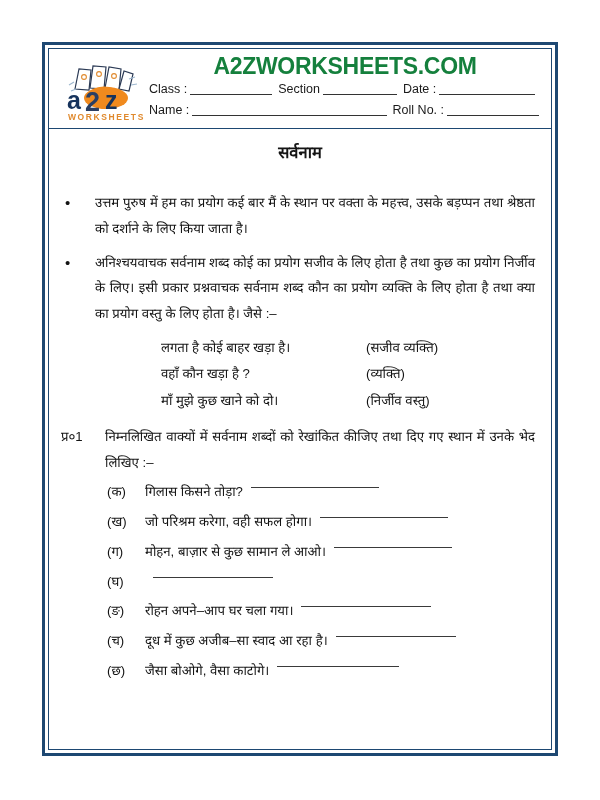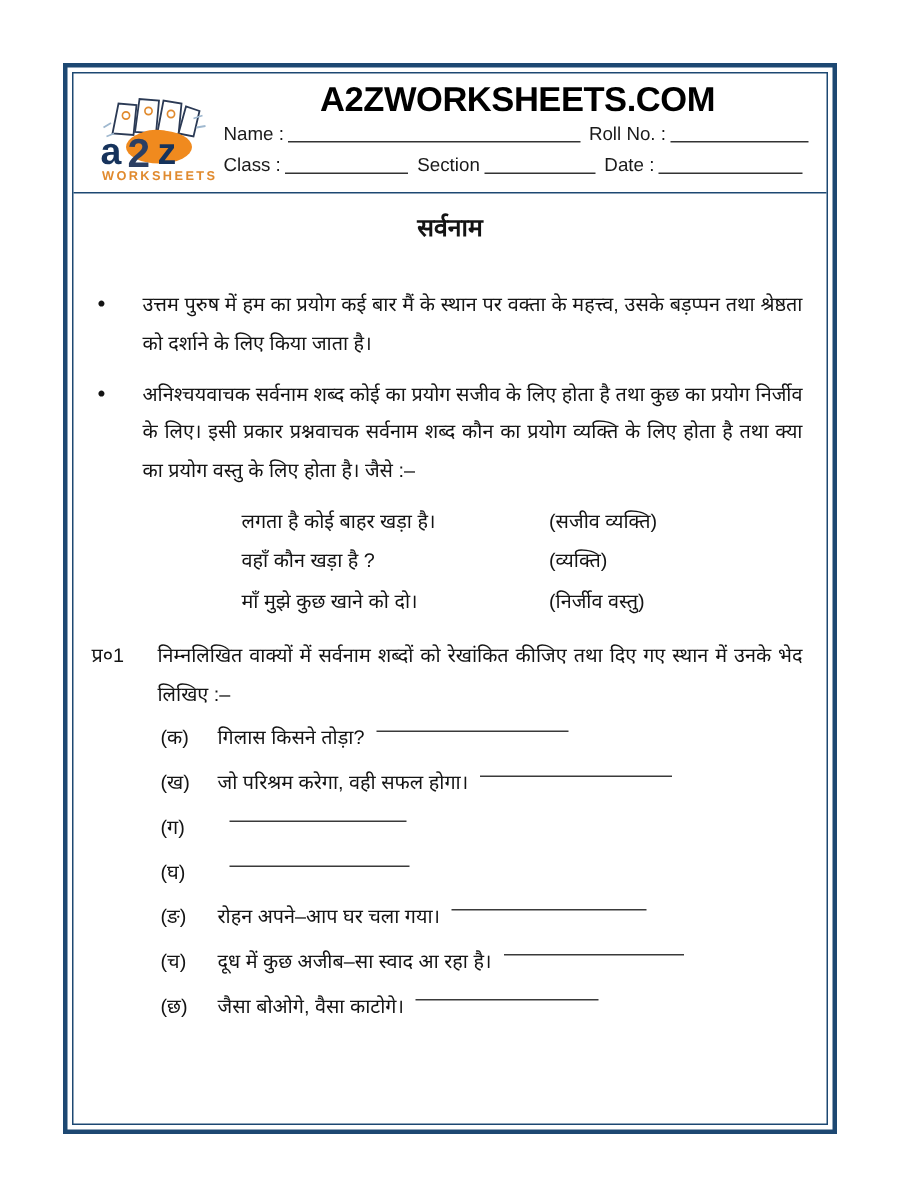--- a/index.html
+++ b/index.html
@@ -45,21 +45,21 @@
     left: 8px; top: 6px;
     width: 88px; height: 68px;
   }
   .site-title {
     position: absolute;
     left: 96px; top: 4px;
     width: 400px;
     text-align: center;
     font-size: 23px;
     font-weight: bold;
-    color: #000000;
+    color: #15803d;
     letter-spacing: -0.3px;
     white-space: nowrap;
   }
   .fields {
     position: absolute;
     left: 100px; top: 33px; right: 6px;
     font-size: 12.5px;
     color: #1a1a1a;
   }
   .field-row {
@@ -177,33 +177,33 @@
               <text x="28" y="56" font-family="&quot;Liberation Sans&quot;, sans-serif" font-size="27" font-weight="bold" fill="#2b3f63">2</text>
               <text x="48" y="54" font-family="&quot;Liberation Sans&quot;, sans-serif" font-size="25" font-weight="bold" fill="#16335c">z</text>
               <text x="11" y="65" font-family="&quot;Liberation Sans&quot;, sans-serif" font-size="8.5" font-weight="bold" letter-spacing="1.6" fill="#e08a2e">WORKSHEETS</text>
             </svg>
           </div>
 
           <div class="site-title">A2ZWORKSHEETS.COM</div>
 
           <div class="fields">
             <div class="field-row">
-              <span class="flabel">Name :</span>
-              <span class="fline name"></span>
-              <span class="flabel">Roll No. :</span>
-              <span class="fline roll"></span>
-            </div>
-            <div class="field-row">
               <span class="flabel">Class :</span>
               <span class="fline class"></span>
               <span class="flabel">Section</span>
               <span class="fline section"></span>
               <span class="flabel">Date :</span>
               <span class="fline date"></span>
             </div>
+            <div class="field-row">
+              <span class="flabel">Name :</span>
+              <span class="fline name"></span>
+              <span class="flabel">Roll No. :</span>
+              <span class="fline roll"></span>
+            </div>
           </div>
         </div>
 
         <div class="body">
 
           <div class="doc-title">सर्वनाम</div>
 
           <div class="bullet-item">
             <span class="bullet-dot">•</span>
             <span class="bullet-text">उत्तम पुरुष में हम का प्रयोग कई बार मैं के स्थान पर वक्ता के महत्त्व, उसके बड़प्पन तथा श्रेष्ठता को दर्शाने के लिए किया जाता है।</span>
@@ -246,20 +246,21 @@
               <span class="sub-text">गिलास किसने तोड़ा?</span>
               <span class="sub-blank" style="width: 128px;"></span>
             </div>
             <div class="sub-row">
               <span class="sub-mark">(ख)</span>
               <span class="sub-text">जो परिश्रम करेगा, वही सफल होगा।</span>
               <span class="sub-blank" style="width: 128px;"></span>
             </div>
             <div class="sub-row">
               <span class="sub-mark">(ग)</span>
+              <span class="sub-text">मोहन, बाज़ार से कुछ सामान ले आओ।</span>
               <span class="sub-blank" style="width: 118px;"></span>
             </div>
             <div class="sub-row">
               <span class="sub-mark">(घ)</span>
               <span class="sub-blank" style="width: 120px;"></span>
             </div>
             <div class="sub-row">
               <span class="sub-mark">(ङ)</span>
               <span class="sub-text">रोहन अपने–आप घर चला गया।</span>
               <span class="sub-blank" style="width: 130px;"></span>

